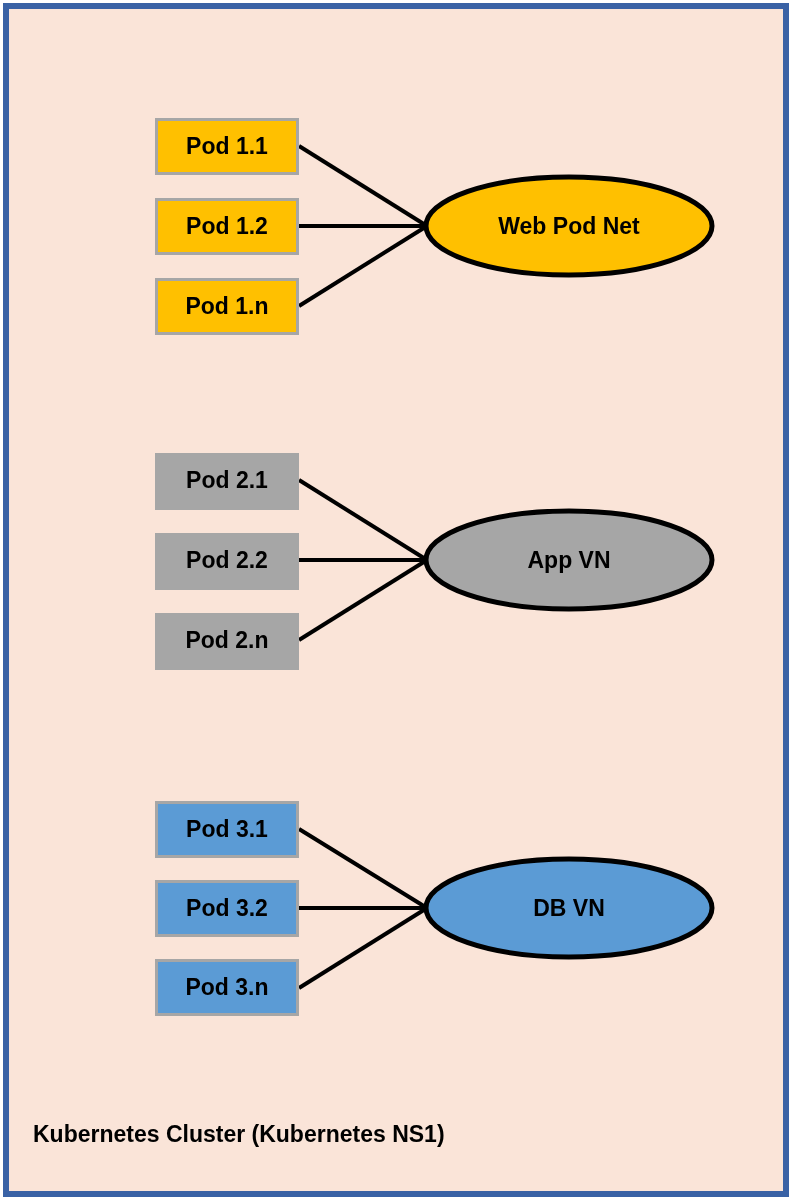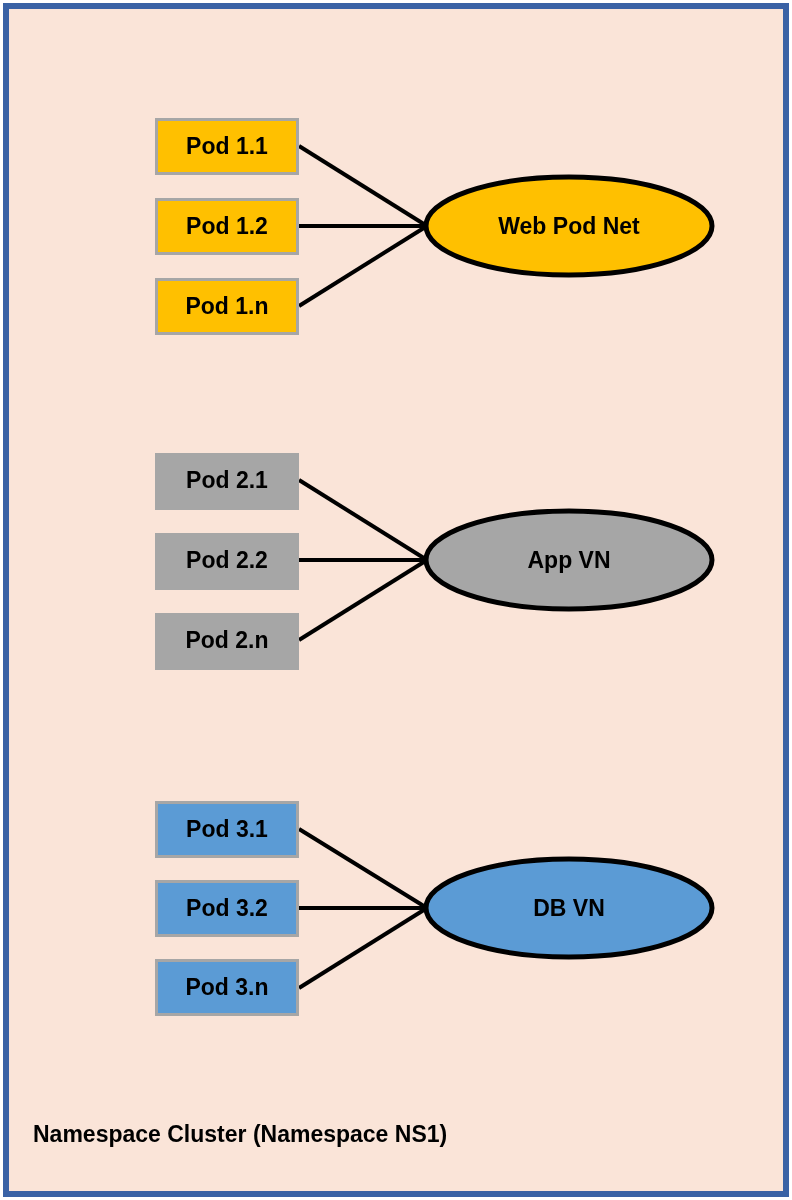--- a/index.html
+++ b/index.html
@@ -139,14 +139,14 @@
 
       <rect class="pod-box-rect" x="156.5" y="881.5" width="141" height="54" fill="#5B9BD5"></rect>
       <text class="pod-label" x="227" y="910">Pod 3.2</text>
 
       <rect class="pod-box-rect" x="156.5" y="960.5" width="141" height="54" fill="#5B9BD5"></rect>
       <text class="pod-label" x="227" y="989">Pod 3.n</text>
     </g>
 
   </svg>
 
-  <div class="cluster-caption">Namespace Cluster (Namespace NS1)</div>
+  <div class="cluster-caption">Kubernetes Cluster (Kubernetes NS1)</div>
 </div>
 
 </body></html>

